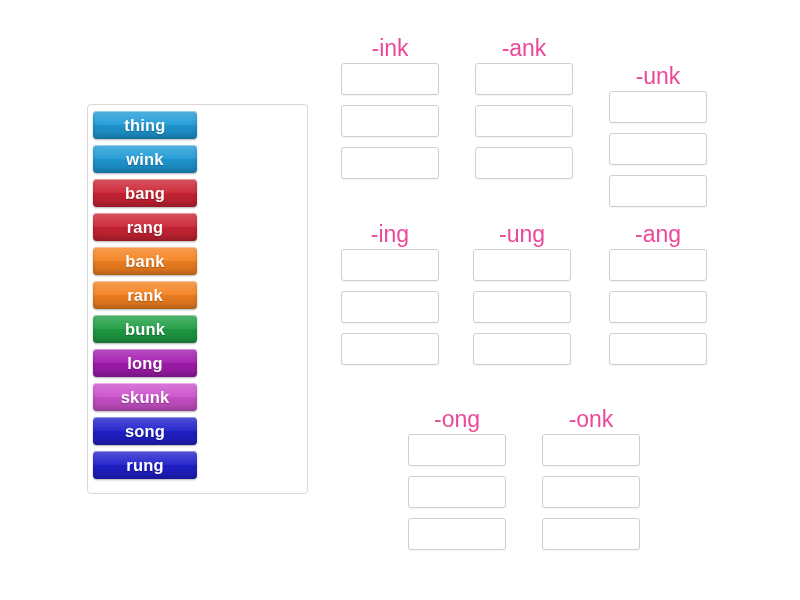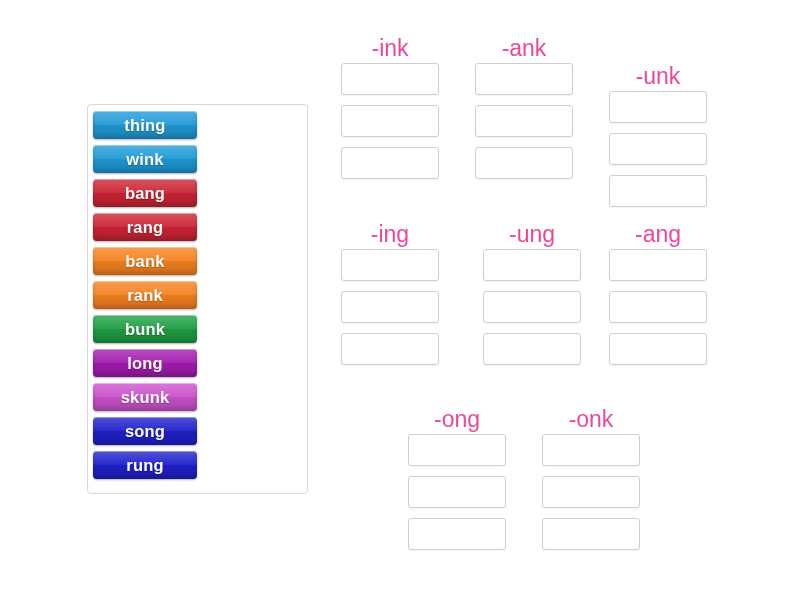--- a/index.html
+++ b/index.html
@@ -162,21 +162,21 @@
         <div class="drop-box"></div>
       </div>
     </div>
     <div class="group g12" style="left: 341px; top: 219px;">
       <div class="category" style="left: 0px;">
         <div class="cat-title">-ing</div>
         <div class="drop-box"></div>
         <div class="drop-box"></div>
         <div class="drop-box"></div>
       </div>
-      <div class="category" style="left: 142px;">
+      <div class="category" style="left: 132px;">
         <div class="cat-title">-ung</div>
         <div class="drop-box"></div>
         <div class="drop-box"></div>
         <div class="drop-box"></div>
       </div>
       <div class="category" style="left: 268px;">
         <div class="cat-title">-ang</div>
         <div class="drop-box"></div>
         <div class="drop-box"></div>
         <div class="drop-box"></div>

